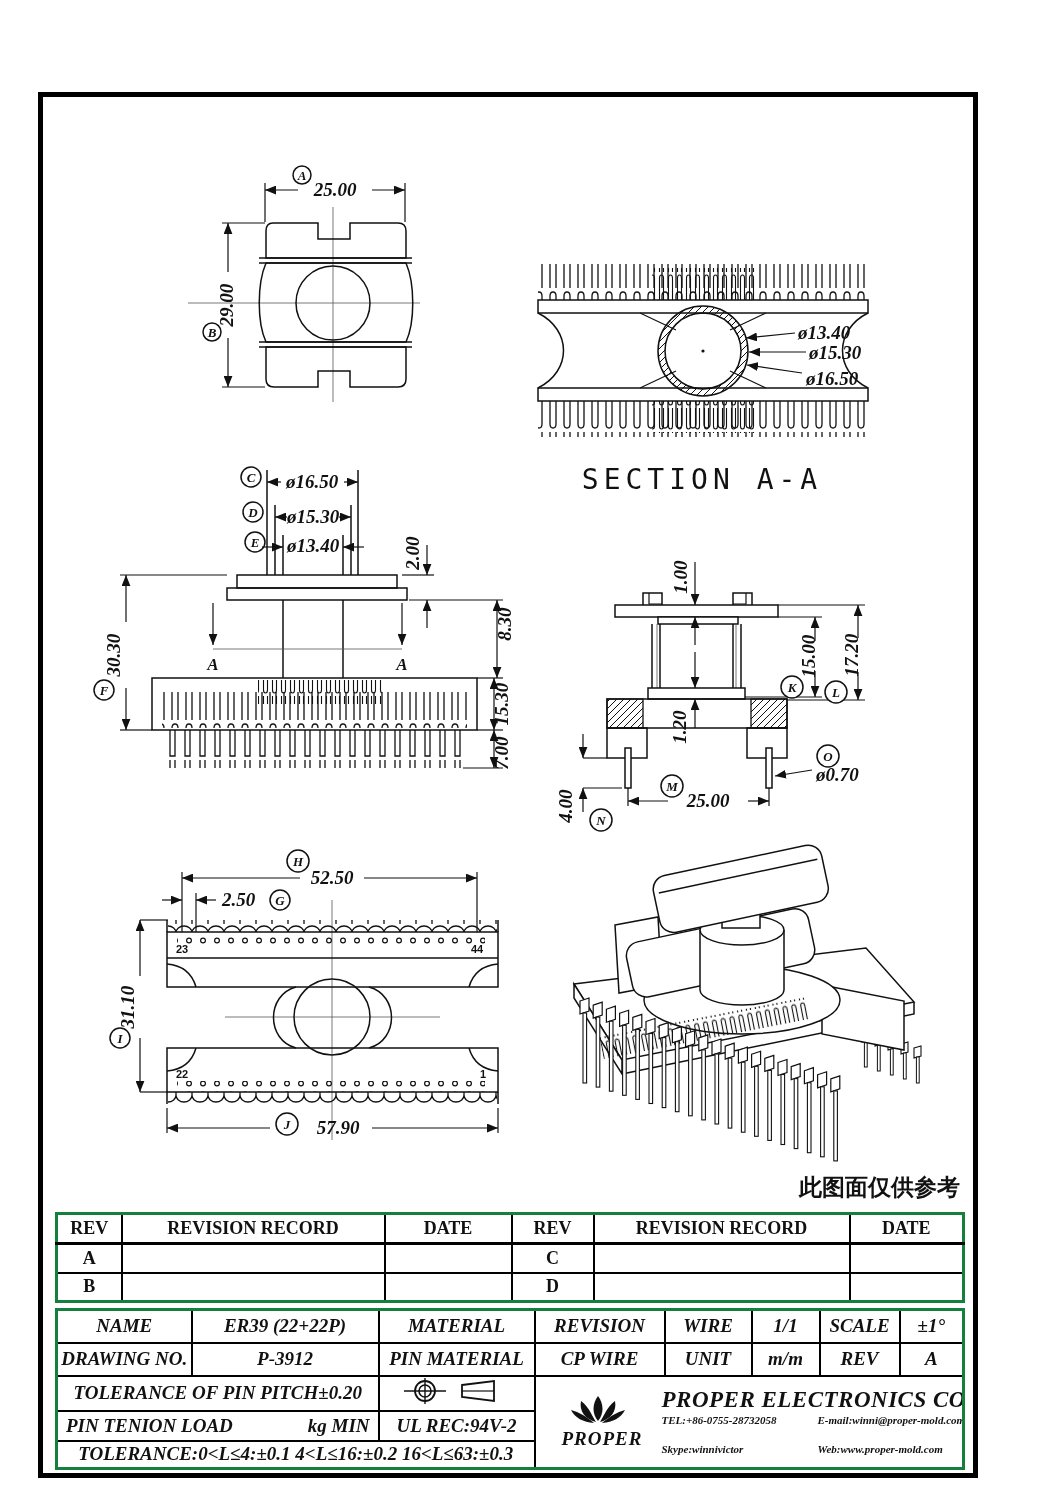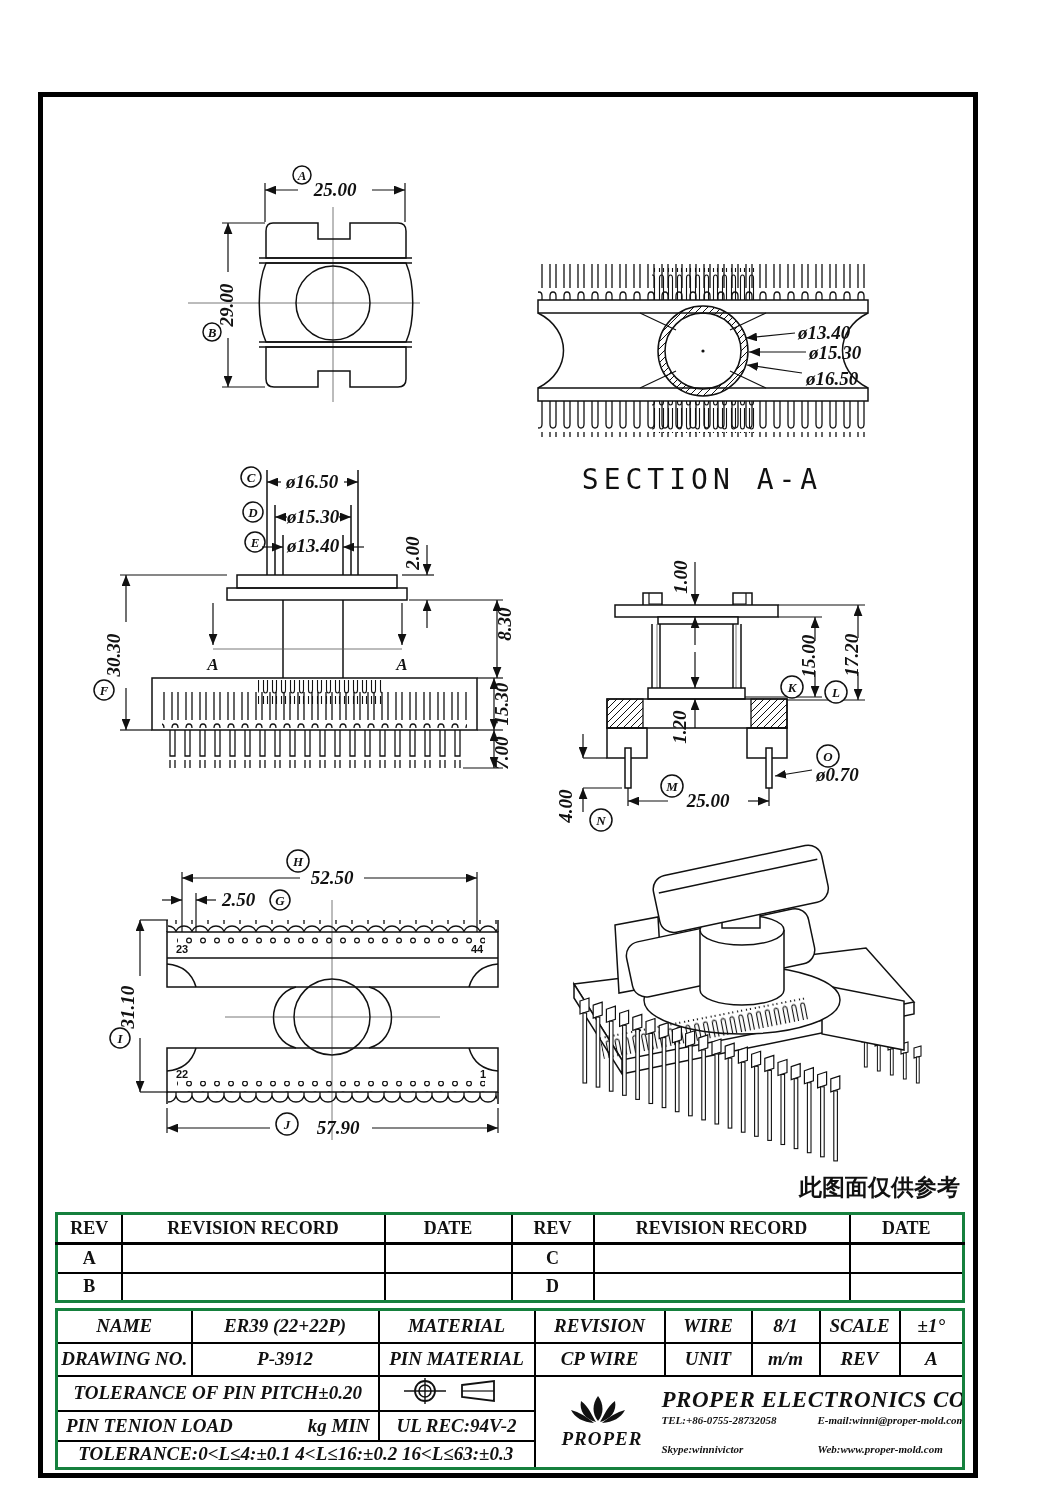--- a/index.html
+++ b/index.html
@@ -398,21 +398,21 @@
       <col style="width:80px">
       <col style="width:64px">
     </colgroup>
   <tbody>
       <tr style="height:33px">
     <td>NAME</td>
     <td>ER39 (22+22P)</td>
     <td>MATERIAL</td>
     <td>REVISION</td>
     <td>WIRE</td>
-    <td>8/1</td>
+    <td>1/1</td>
     <td>SCALE</td>
     <td>±1°</td>
   </tr>
   <tr style="height:33px">
     <td>DRAWING NO.</td>
     <td>P-3912</td>
     <td>PIN MATERIAL</td>
     <td>CP WIRE</td>
     <td>UNIT</td>
     <td>m/m</td>

